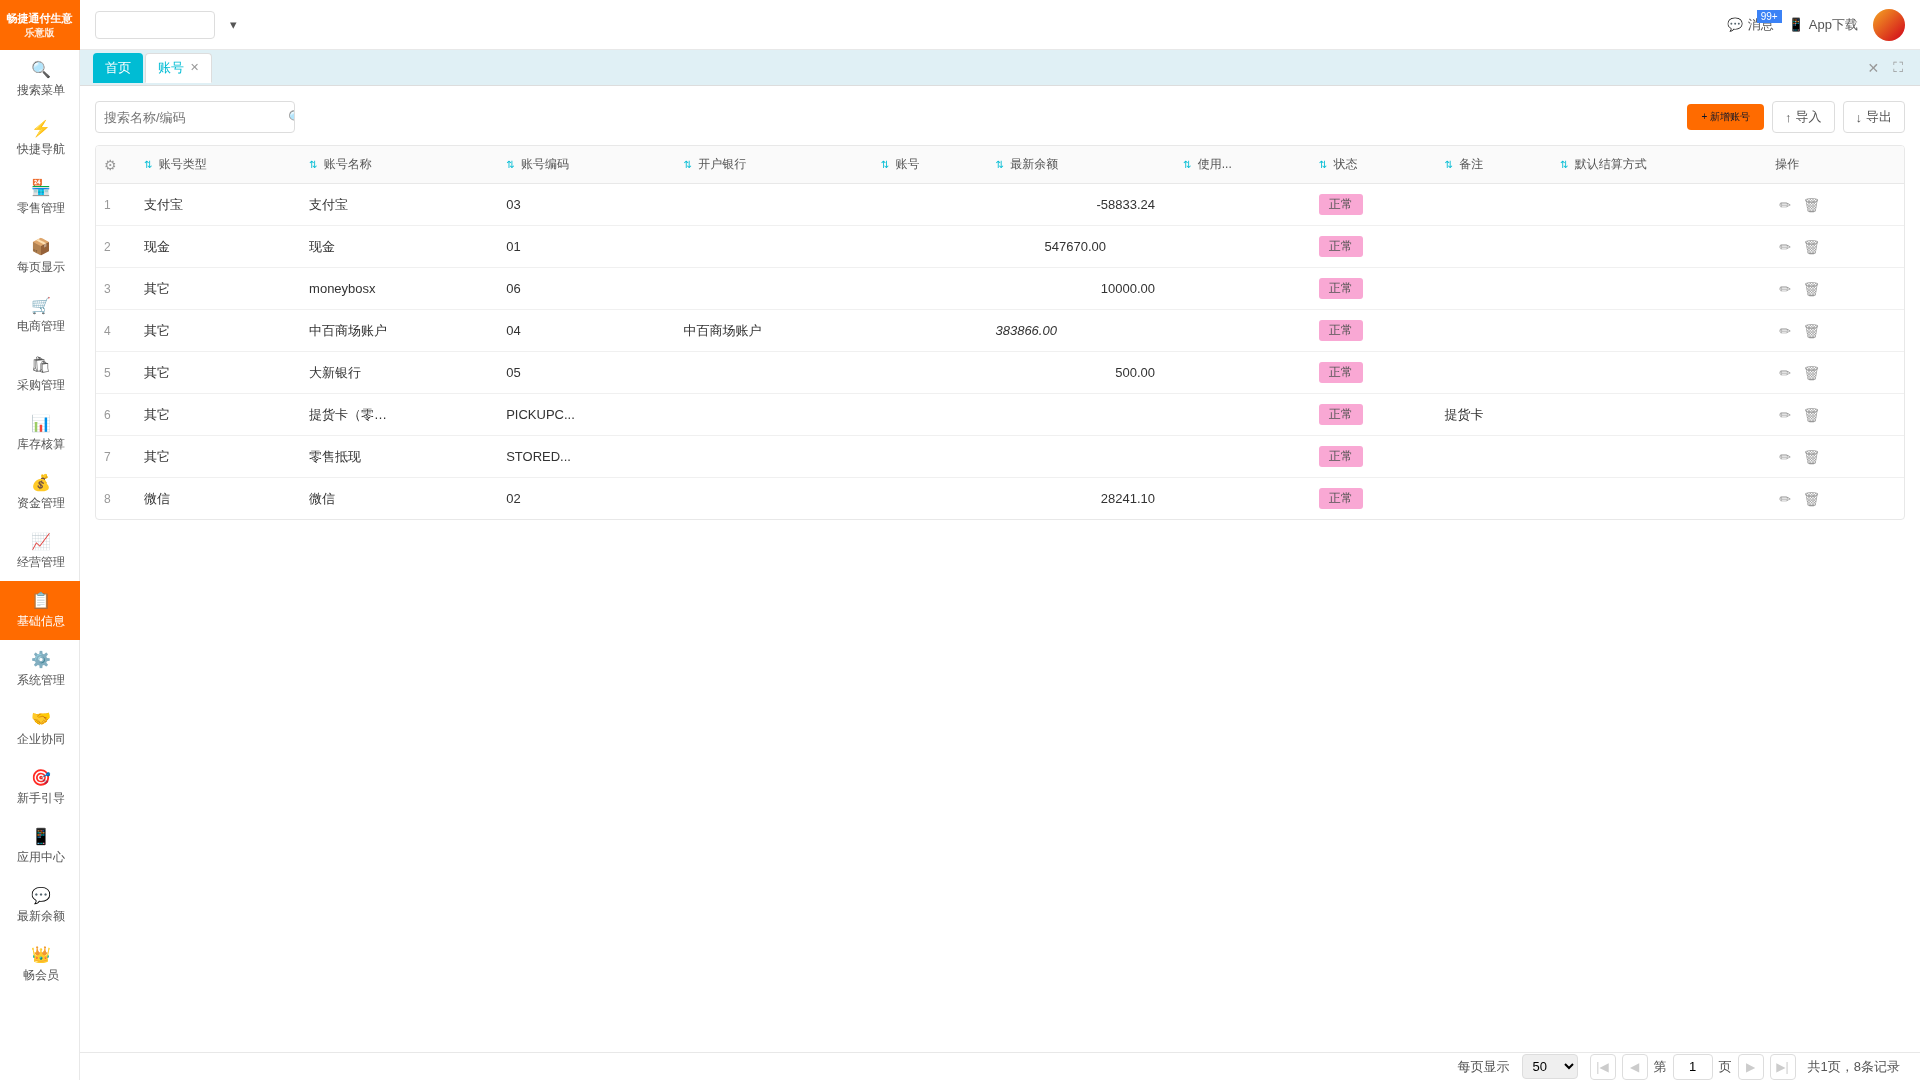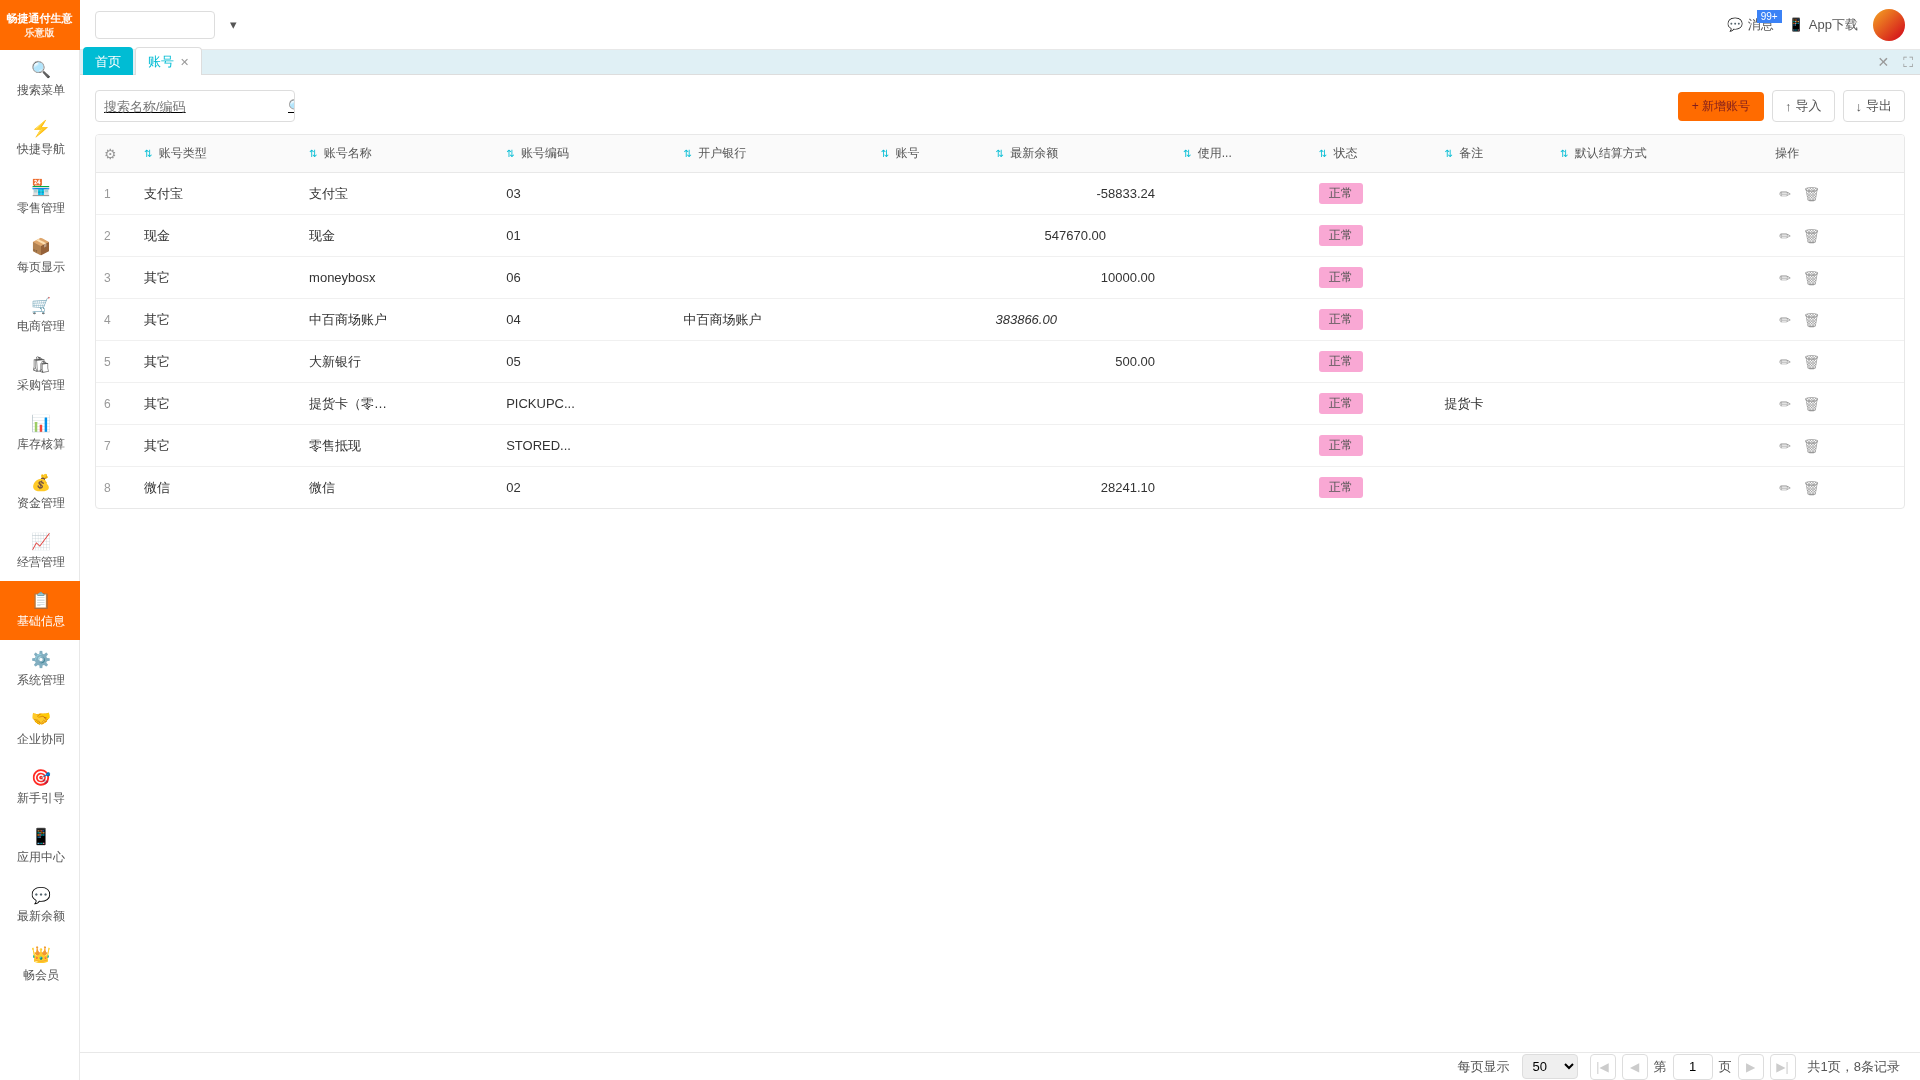--- a/index.html
+++ b/index.html
@@ -22,36 +22,36 @@
     .topbar-search { width: 120px; height: 28px; border: 1px solid #ddd; border-radius: 4px; padding: 0 8px; font-size: 12px; }
     .topbar-dropdown { display: flex; align-items: center; gap: 4px; cursor: pointer; color: #555; font-size: 13px; }
     .topbar-right { display: flex; align-items: center; gap: 15px; }
     .msg-btn { position: relative; display: flex; align-items: center; gap: 4px; cursor: pointer; color: #555; font-size: 13px; }
     .badge { position: absolute; top: -6px; right: -8px; background: #3b82f6; color: white; border-radius: 0; font-size: 10px; padding: 1px 4px; min-width: 16px; text-align: center; }
     .app-download { display: flex; align-items: center; gap: 4px; cursor: pointer; color: #555; font-size: 13px; }
     .avatar { width: 32px; height: 32px; border-radius: 50%; background: #ccc; overflow: hidden; }
     .avatar-img { width: 100%; height: 100%; background: linear-gradient(135deg, #f5a623, #d0021b); }
 
     
-    .tabbar { height: 25px; background: #e8f4f8; display: flex; align-items: center; padding: 0 3px; border-bottom: 1px solid #ddd; gap: 2px; }
+    .tabbar { height: 36px; background: #e8f4f8; display: flex; align-items: center; padding: 0 13px; border-bottom: 1px solid #ddd; gap: 2px; }
     .tab { height: 30px; padding: 0 12px; display: flex; align-items: center; gap: 6px; cursor: pointer; font-size: 13px; border-radius: 4px 4px 0 0; background: #e8f4f8; color: #555; }
     .tab.active { background: white; color: #00bcd4; border: 1px solid #ddd; border-bottom: 1px solid white; }
     .tab.home { background: #00bcd4; color: white; }
     .tab-close { font-size: 11px; color: #999; cursor: pointer; }
 
     
     .content { flex: 1; background: white; overflow: auto; padding: 15px; position: relative; }
 
     
     .toolbar { display: flex; align-items: center; justify-content: space-between; margin-bottom: 12px; }
-    .search-box { display: flex; align-items: center; border: 1px solid #ddd; border-radius: 4px; overflow: hidden; width: 200px; height: 32px; text-decoration: underline; }
+    .search-box { display: flex; align-items: center; border: 1px solid #ddd; border-radius: 4px; overflow: hidden; width: 200px; height: 32px; }
     .search-input { flex: 1; border: none; outline: none; padding: 0 8px; font-size: 13px; }
     .search-btn { width: 32px; height: 32px; background: none; border: none; cursor: pointer; display: flex; align-items: center; justify-content: center; color: #999; }
     .toolbar-right { display: flex; align-items: center; gap: 8px; }
-    .btn-primary { background: #ff6b00; color: #7f1d1d; border: none; border-radius: 4px; padding: 6px 14px; cursor: pointer; font-size: 12px; display: flex; align-items: center; gap: 4px; }
+    .btn-primary { background: #ff6b00; color: #0f172a; border: none; border-radius: 4px; padding: 6px 14px; cursor: pointer; font-size: 10px; display: flex; align-items: center; gap: 4px; }
     .btn-outline { background: white; color: #555; border: 1px solid #ddd; border-radius: 4px; padding: 6px 12px; cursor: pointer; font-size: 13px; display: flex; align-items: center; gap: 4px; }
 
     
     .table-wrap { border: 1px solid #e8e8e8; border-radius: 4px; overflow: hidden; }
     table { width: 100%; border-collapse: collapse; }
     thead tr { background: #fafafa; }
     th { padding: 10px 8px; text-align: left; font-weight: 500; color: #555; border-bottom: 1px solid #e8e8e8; font-size: 12px; white-space: nowrap; }
     th .sort-icon { color: #00bcd4; font-size: 10px; margin-right: 3px; }
     td { padding: 10px 8px; border-bottom: 1px solid #f0f0f0; font-size: 13px; color: #333; white-space: nowrap; }
     tr:last-child td { border-bottom: none; }

